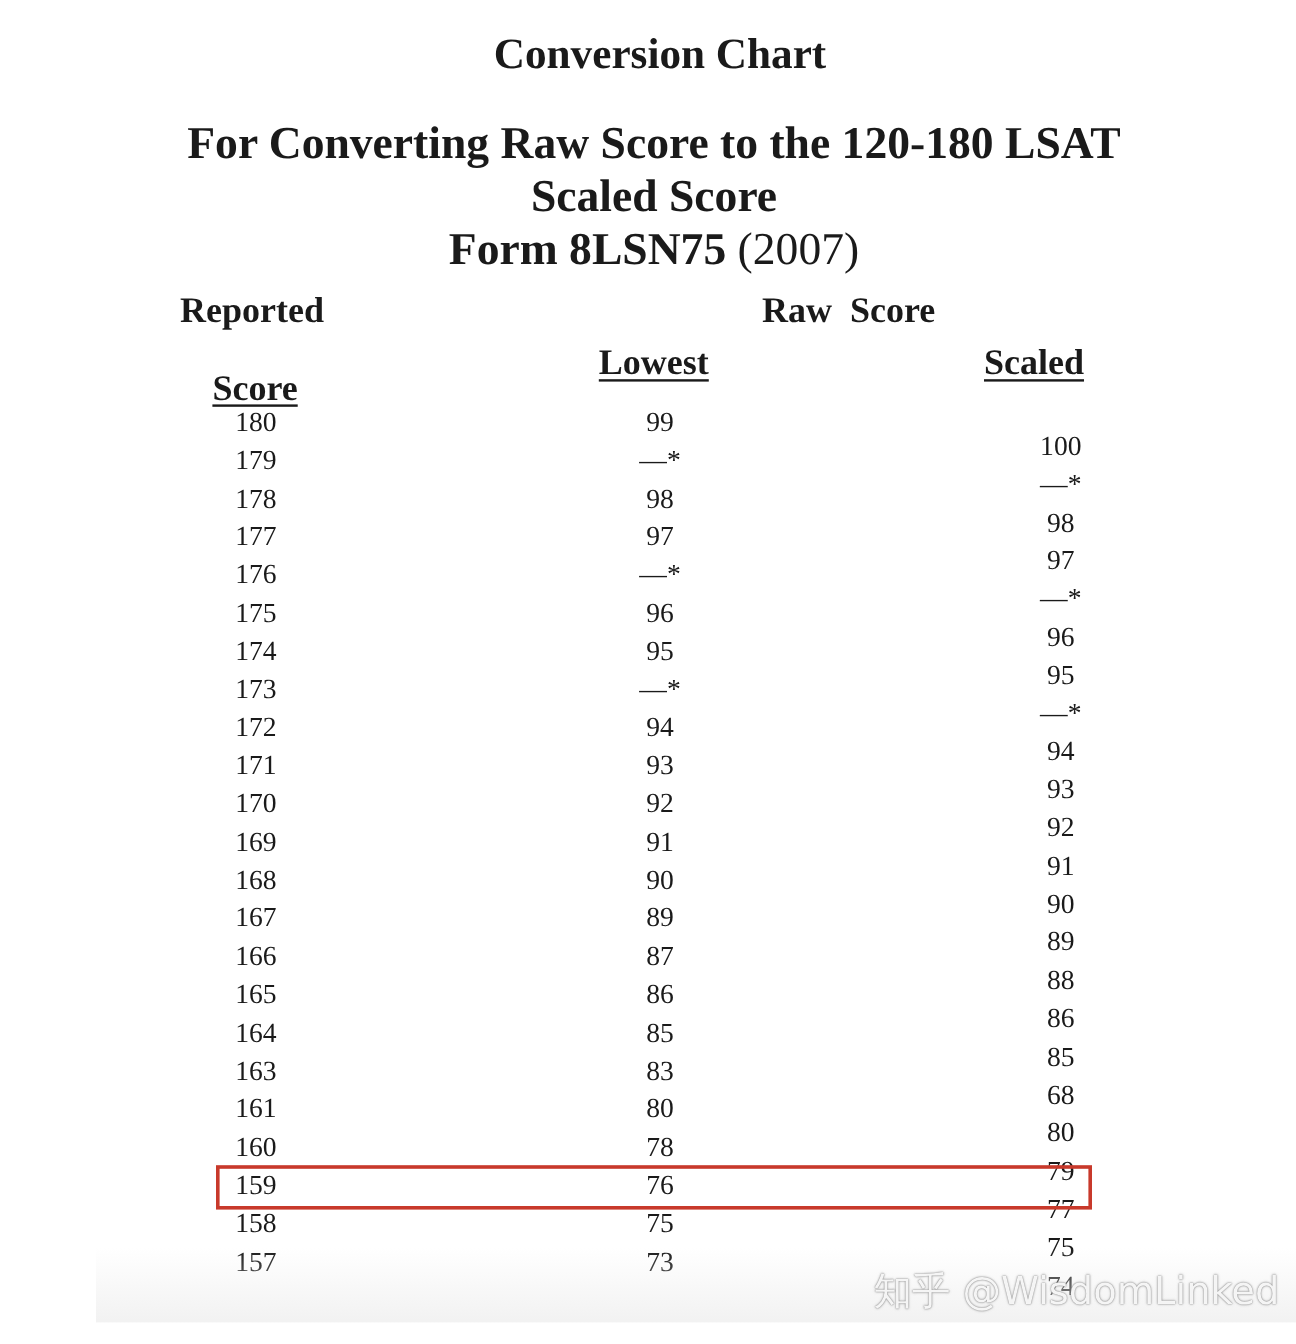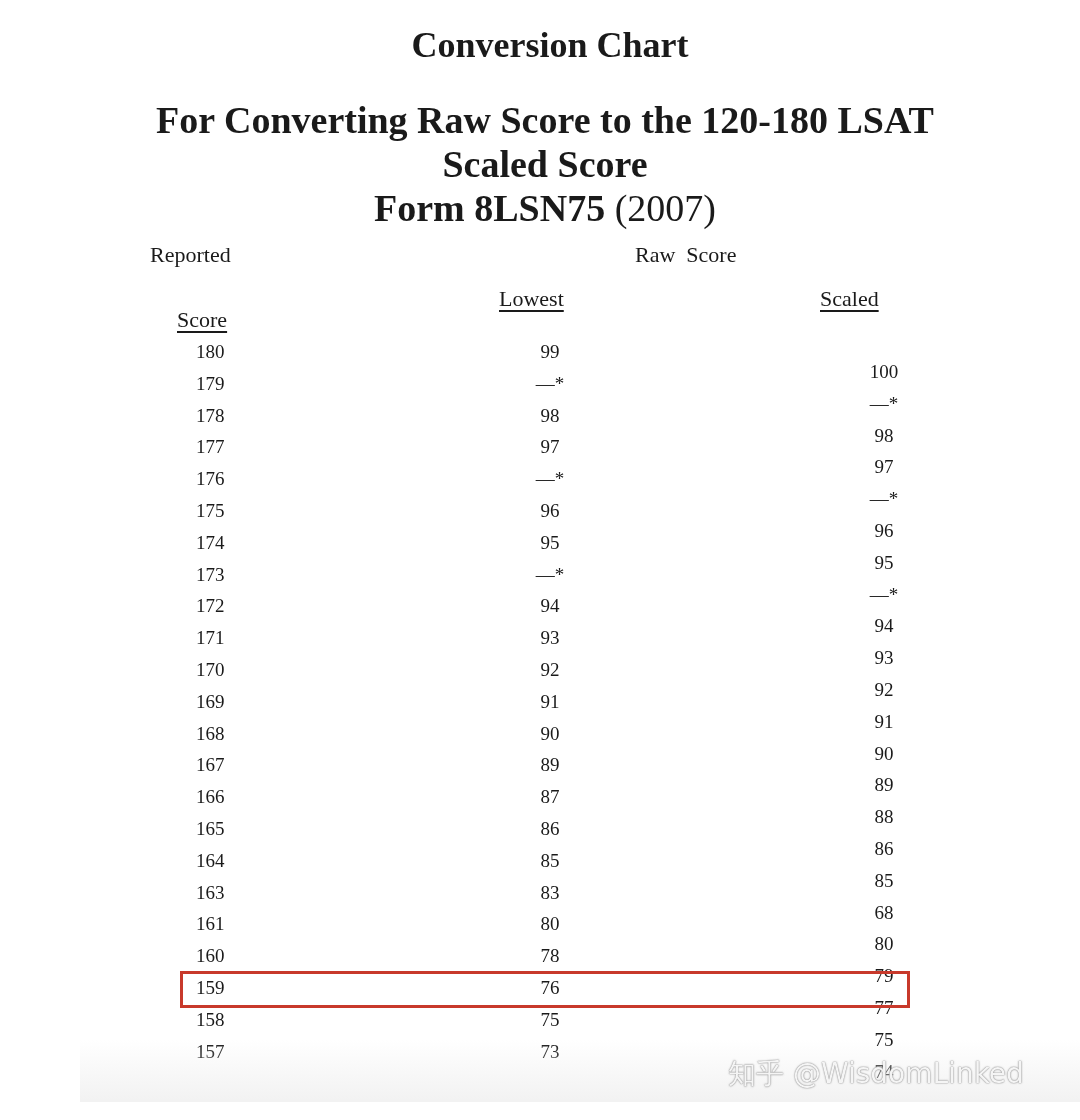--- a/index.html
+++ b/index.html
@@ -12,44 +12,44 @@
       font-weight: bold; font-size: 36px; top: 24px; letter-spacing: 0px;
       font-family: "Liberation Serif", serif;
     }
     .subtitle {
       position: absolute; left: 0; width: 1090px; text-align: center;
       font-weight: bold; font-size: 38px; line-height: 44px; top: 98px;
       font-family: "Liberation Serif", serif;
     }
     .subtitle .normal { font-weight: normal; }
     .hdr {
-      position: absolute; font-weight: normal; font-size: 22px;
+      position: absolute; font-weight: bold; font-size: 30px;
       font-family: "Liberation Serif", serif;
     }
     .hdr.u { text-decoration: underline; text-underline-offset: 4px; text-decoration-thickness: 2px; }
     .rows {
       position: absolute; left: 0; top: 336px; width: 1080px;
-      font-family: "Liberation Serif", serif; font-size: 19px;
+      font-family: "Liberation Serif", serif; font-size: 23px;
     }
     .row { position: relative; height: 31.8px; }
     .row span { position: absolute; top: 0; line-height: 31.8px; }
     .c1 { left: 196px; width: 44px; text-align: left; }
     .c2 { left: 500px; width: 100px; text-align: center; }
     .c3 { left: 834px; width: 100px; text-align: center; margin-top: 20px; }
     .highlight {
       position: absolute; left: 180px; top: 971px; width: 724px; height: 31px;
       border: 3px solid #c8392b; box-sizing: content-box; pointer-events: none;
     }
     .fade {
       position: absolute; left: 80px; top: 1040px; width: 1000px; height: 62px;
       background: linear-gradient(to bottom, rgba(240,240,240,0) 0%, rgba(236,236,236,0.7) 100%);
       pointer-events: none;
     }
     .watermark {
-      position: absolute; left: 728px; top: 1055px; font-size: 28px; color: rgba(255,255,255,0.92);
+      position: absolute; left: 728px; top: 1055px; font-size: 32px; color: rgba(255,255,255,0.92);
       font-family: "DejaVu Sans", sans-serif;
       text-shadow: 0 0 2px rgba(120,120,120,0.7), 0 0 1px rgba(90,90,90,0.8);
       letter-spacing: 0px; white-space: nowrap;
     }
   </style>
 </head>
 <body>
 
 <div class="title">Conversion Chart</div>
 

